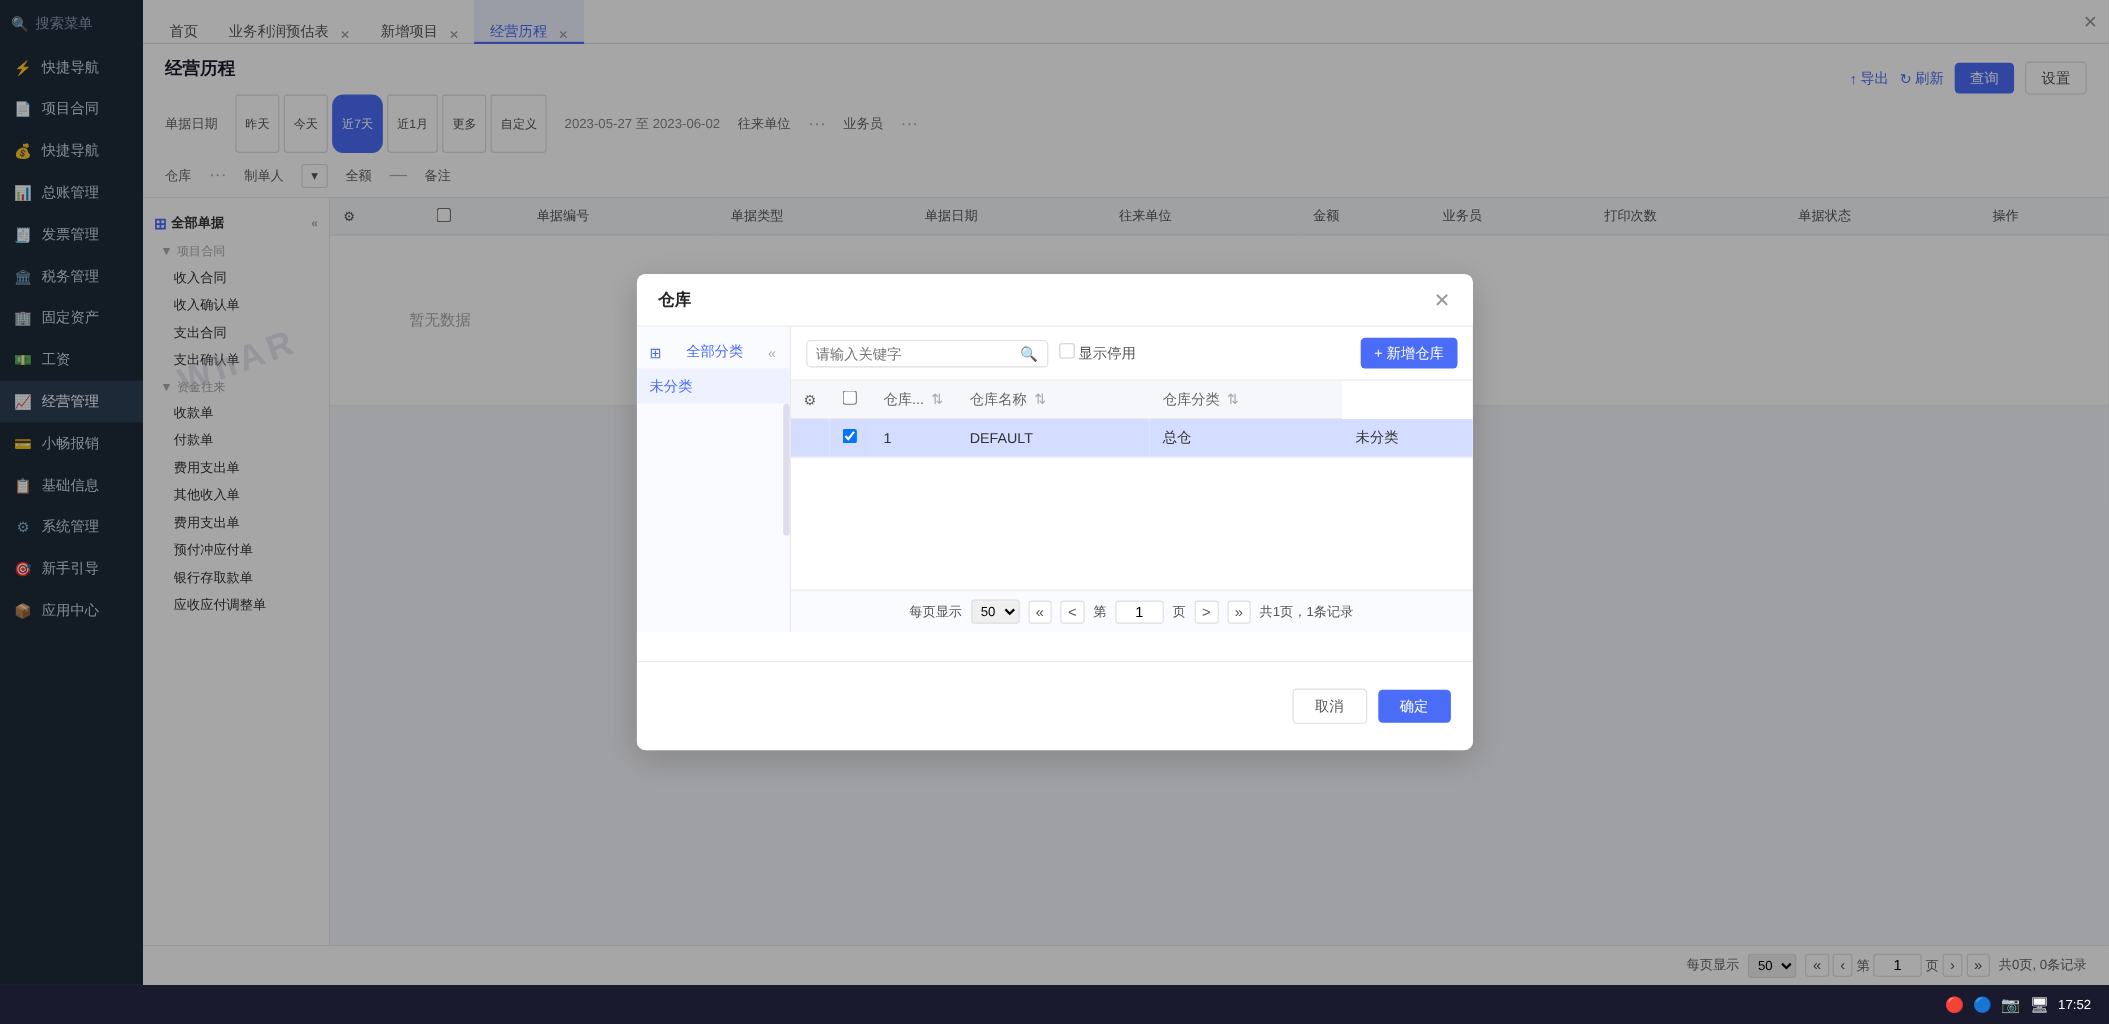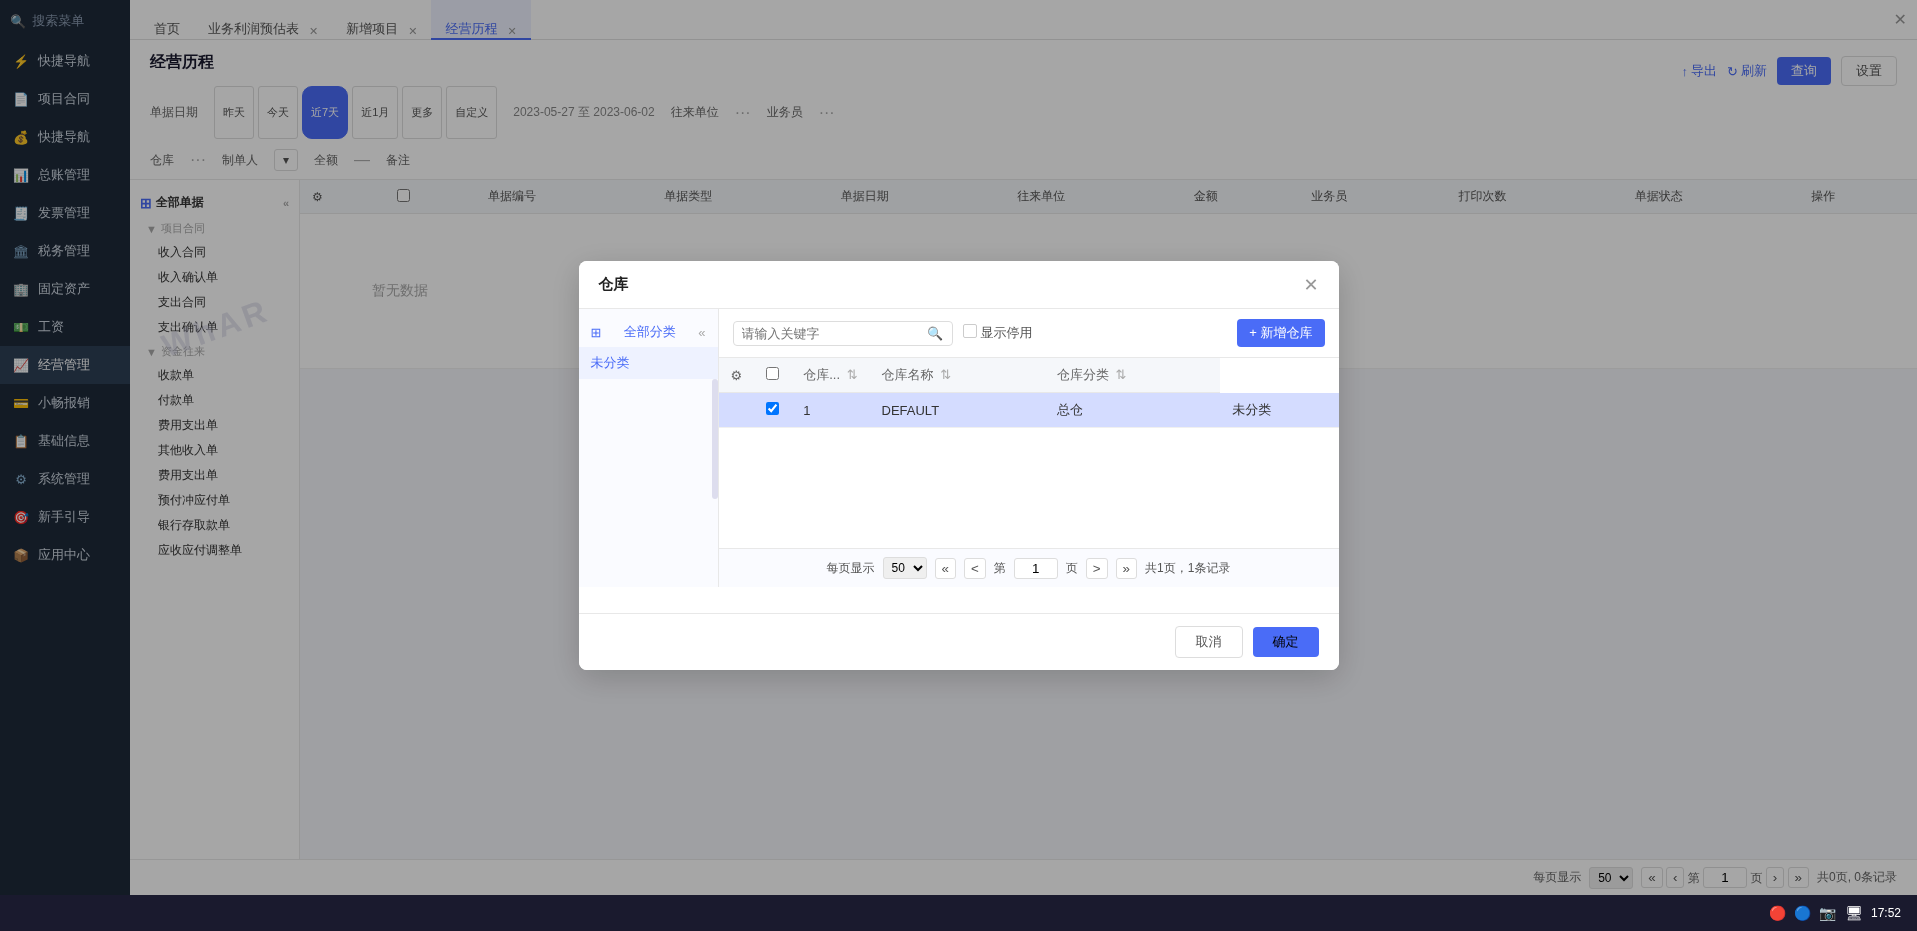--- a/index.html
+++ b/index.html
@@ -97,23 +97,23 @@
     .modal-table th { background: #f5f7fa; color: #666; padding: 8px 12px; text-align: left; border-bottom: 1px solid #e8e8e8; font-weight: 500; white-space: nowrap; }
     .modal-table th .sort-icon { color: #aaa; margin-left: 3px; }
     .modal-table td { padding: 8px 12px; border-bottom: 1px solid #f0f0f0; }
     .modal-table tr.selected td { background: #d4dcff; }
     .col-settings { width: 30px; text-align: center; }
     .col-checkbox { width: 30px; text-align: center; }
     .col-id { width: 60px; }
 
     
     .modal-pagination { display: flex; align-items: center; justify-content: center; padding: 8px 14px; border-top: 1px solid #e8e8e8; font-size: 12px; color: #555; gap: 8px; background: #fafbff; }
-    .modal-actions { display: flex; align-items: center; justify-content: flex-end; padding: 12px 20px; gap: 10px; border-top: 1px solid #e8e8e8; background: #fff; margin-top: 26px; }
+    .modal-actions { display: flex; align-items: center; justify-content: flex-end; padding: 24px 20px; gap: 10px; border-top: 1px solid #e8e8e8; background: #fff; margin-top: 26px; }
     .btn-cancel { background: #fff; color: #555; border: 1px solid #ddd; border-radius: 4px; padding: 6px 20px; cursor: pointer; font-size: 13px; }
-    .btn-confirm { background: #4a6cf7; color: #000000; border: none; border-radius: 4px; padding: 6px 20px; cursor: pointer; font-size: 13px; }
+    .btn-confirm { background: #4a6cf7; color: #ffffff; border: none; border-radius: 4px; padding: 6px 20px; cursor: pointer; font-size: 13px; }
 
     
     .taskbar { position: fixed; bottom: 0; left: 0; right: 0; height: 36px; background: #1a1a2e; display: flex; align-items: center; justify-content: flex-end; padding: 0 16px; gap: 8px; z-index: 200; }
     .taskbar-icon { color: #fff; font-size: 14px; cursor: pointer; }
     .taskbar-time { color: #fff; font-size: 12px; }
 
     
     .bottom-bar { position: fixed; bottom: 36px; left: 130px; right: 0; height: 36px; background: #fff; border-top: 1px solid #e8e8e8; display: flex; align-items: center; justify-content: flex-end; padding: 0 20px; gap: 8px; font-size: 12px; color: #666; z-index: 50; }
 
     .watermark { position: fixed; top: 310px; left: 160px; font-size: 32px; color: rgba(180,180,210,0.35); transform: rotate(-20deg); pointer-events: none; z-index: 90; font-weight: bold; letter-spacing: 4px; }

